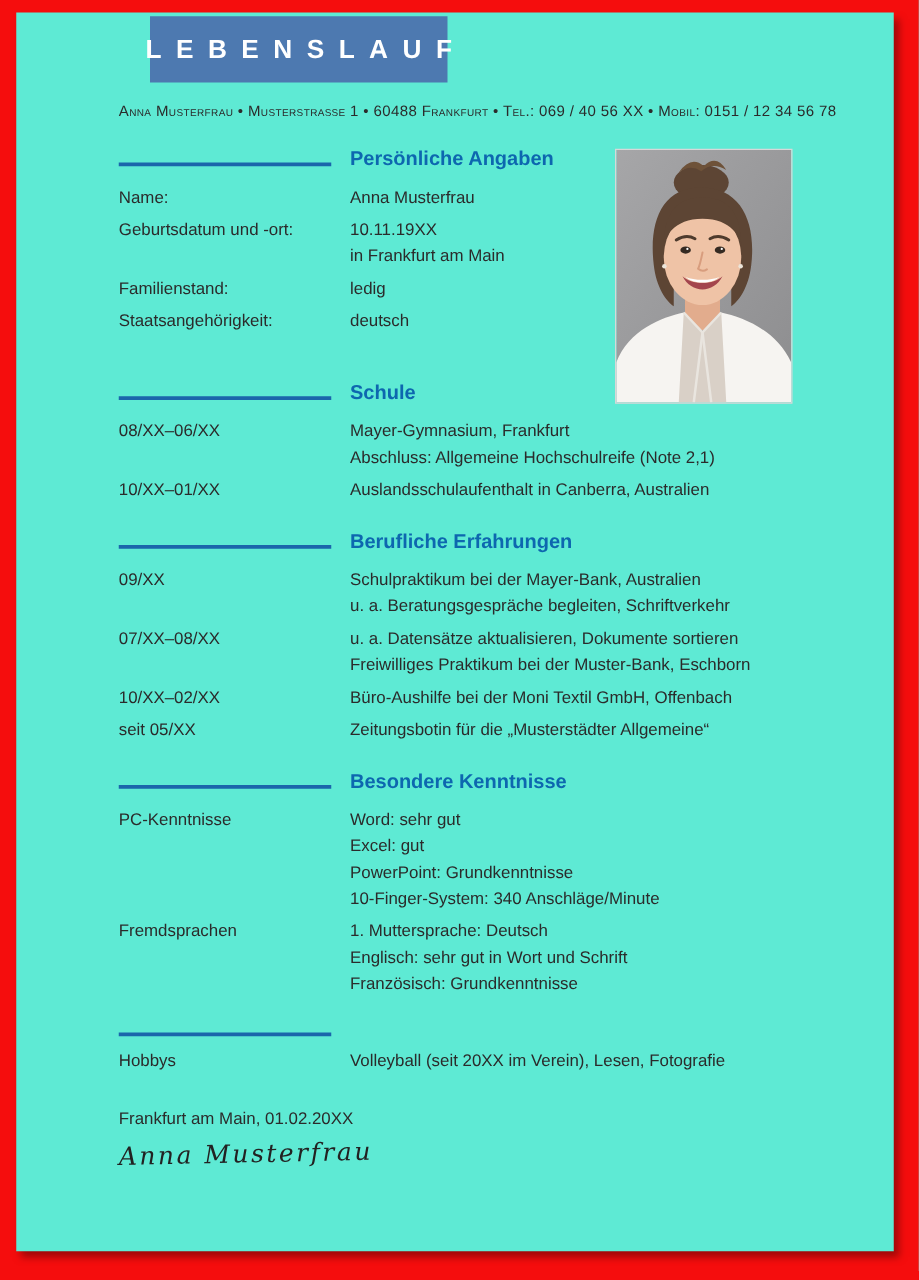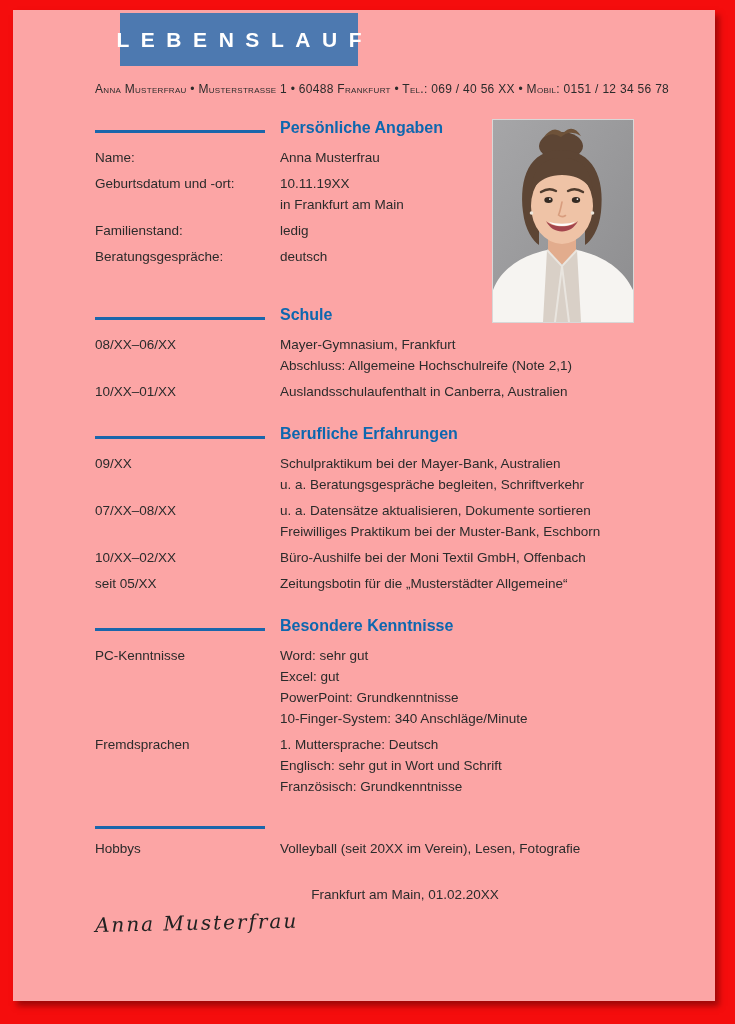--- a/index.html
+++ b/index.html
@@ -7,21 +7,21 @@
   body {
     position:relative;
     background:#f50d0d;
     font-family:"Liberation Sans", sans-serif;
     color:#2b2b2b;
     overflow:hidden;
   }
   .sheet {
     position:absolute; left:13px; top:10px;
     width:702px; height:991px;
-    background:#fca5a5;
+    background:#5eead4;
     box-shadow:4px 5px 6px rgba(90,5,5,0.55);
   }
   .banner {
     margin:3px 0 0 107px;
     width:238px; height:53px;
     background:#4d79b0;
     display:flex; align-items:center; justify-content:center;
   }
   .banner-text {
     color:#ffffff; font-weight:bold; font-size:21px;
@@ -46,21 +46,21 @@
   .entry { margin-bottom:5px; }
   .label {
     font-size:13.5px; line-height:21px; color:#2b2b2b;
   }
   .line { font-size:13.5px; line-height:21px; color:#2b2b2b; }
   .photo {
     position:absolute; left:480px; top:110px; width:140px; height:202px;
     outline:1px solid #d8d8d8;
   }
   .photo svg { display:block; width:100%; height:100%; }
-  .footer { margin:26px 0 0 82px;text-align:center; }
+  .footer { margin:26px 0 0 82px; }
   .place-date { font-size:13.5px; line-height:20px; }
   .signature {
     margin-top:8px;
     font-family:"DejaVu Serif", serif; font-style:italic;
     font-size:20px; letter-spacing:2px; color:#222;
     transform:rotate(-1.2deg); transform-origin:left center;
     width:max-content;
   }
 </style>
 </head>
@@ -139,21 +139,21 @@
               <div class="line">in Frankfurt am Main</div>
             </div>
           </div>
           <div class="srow entry">
             <div class="label">Familienstand:</div>
             <div class="lines">
               <div class="line">ledig</div>
             </div>
           </div>
           <div class="srow entry">
-            <div class="label">Beratungsgespräche:</div>
+            <div class="label">Staatsangehörigkeit:</div>
             <div class="lines">
               <div class="line">deutsch</div>
             </div>
           </div>
         </div>
       </section>
       <section class="section section--schule">
         <div class="srow head-row">
           <div class="rule"></div>
           <h2 class="heading">Schule</h2>

